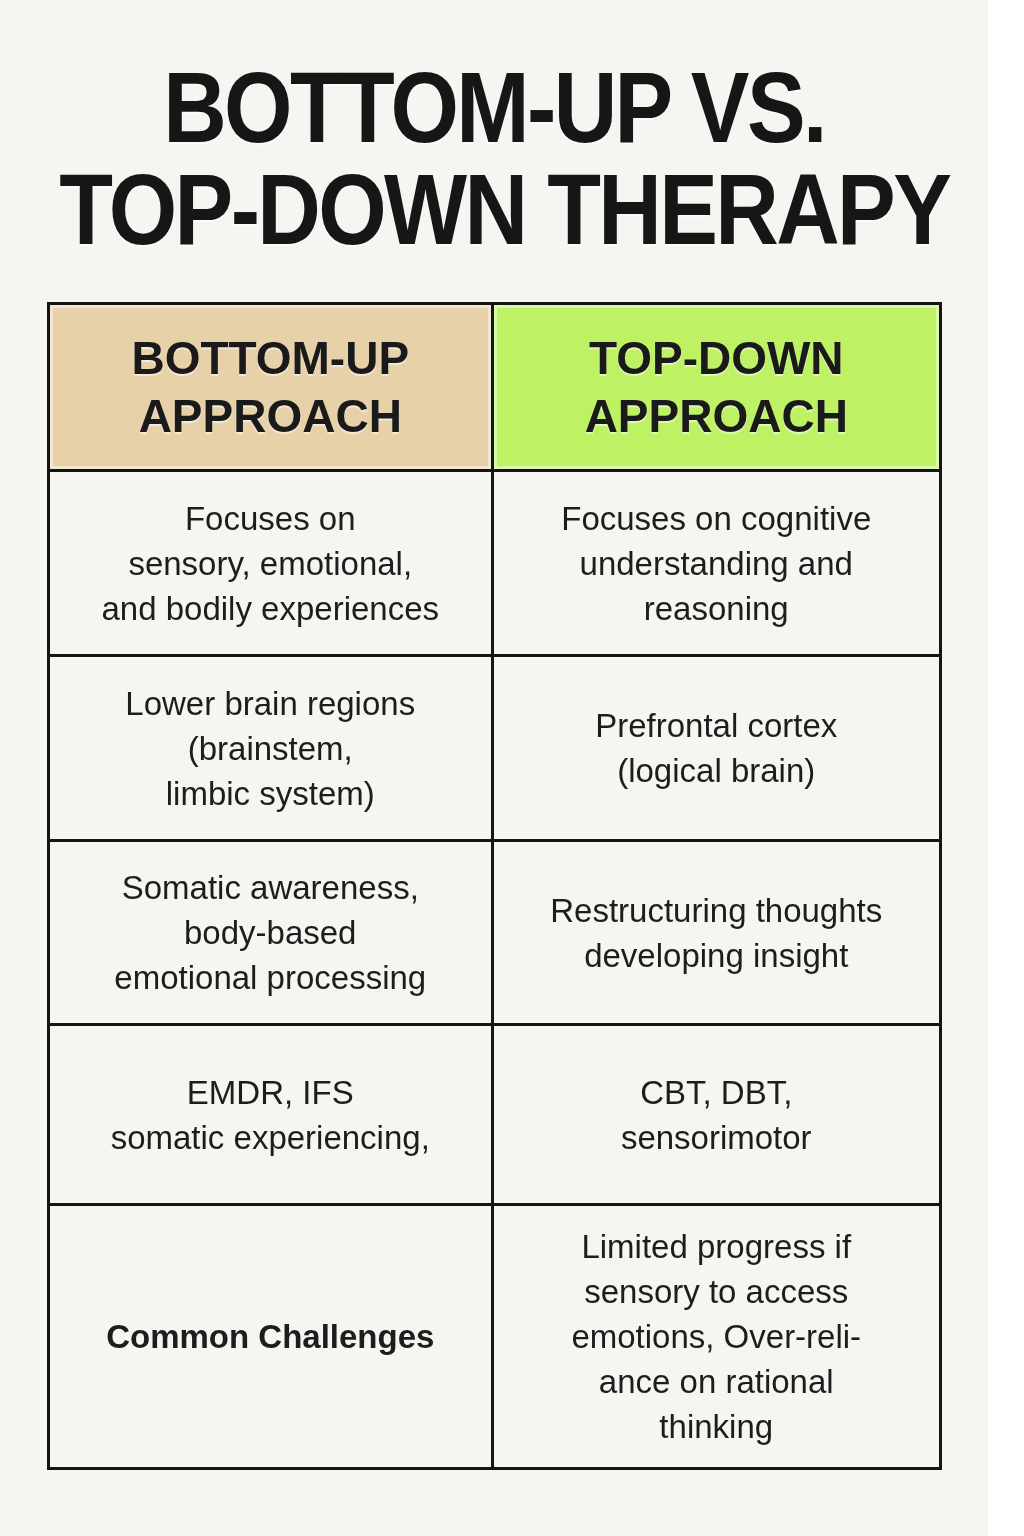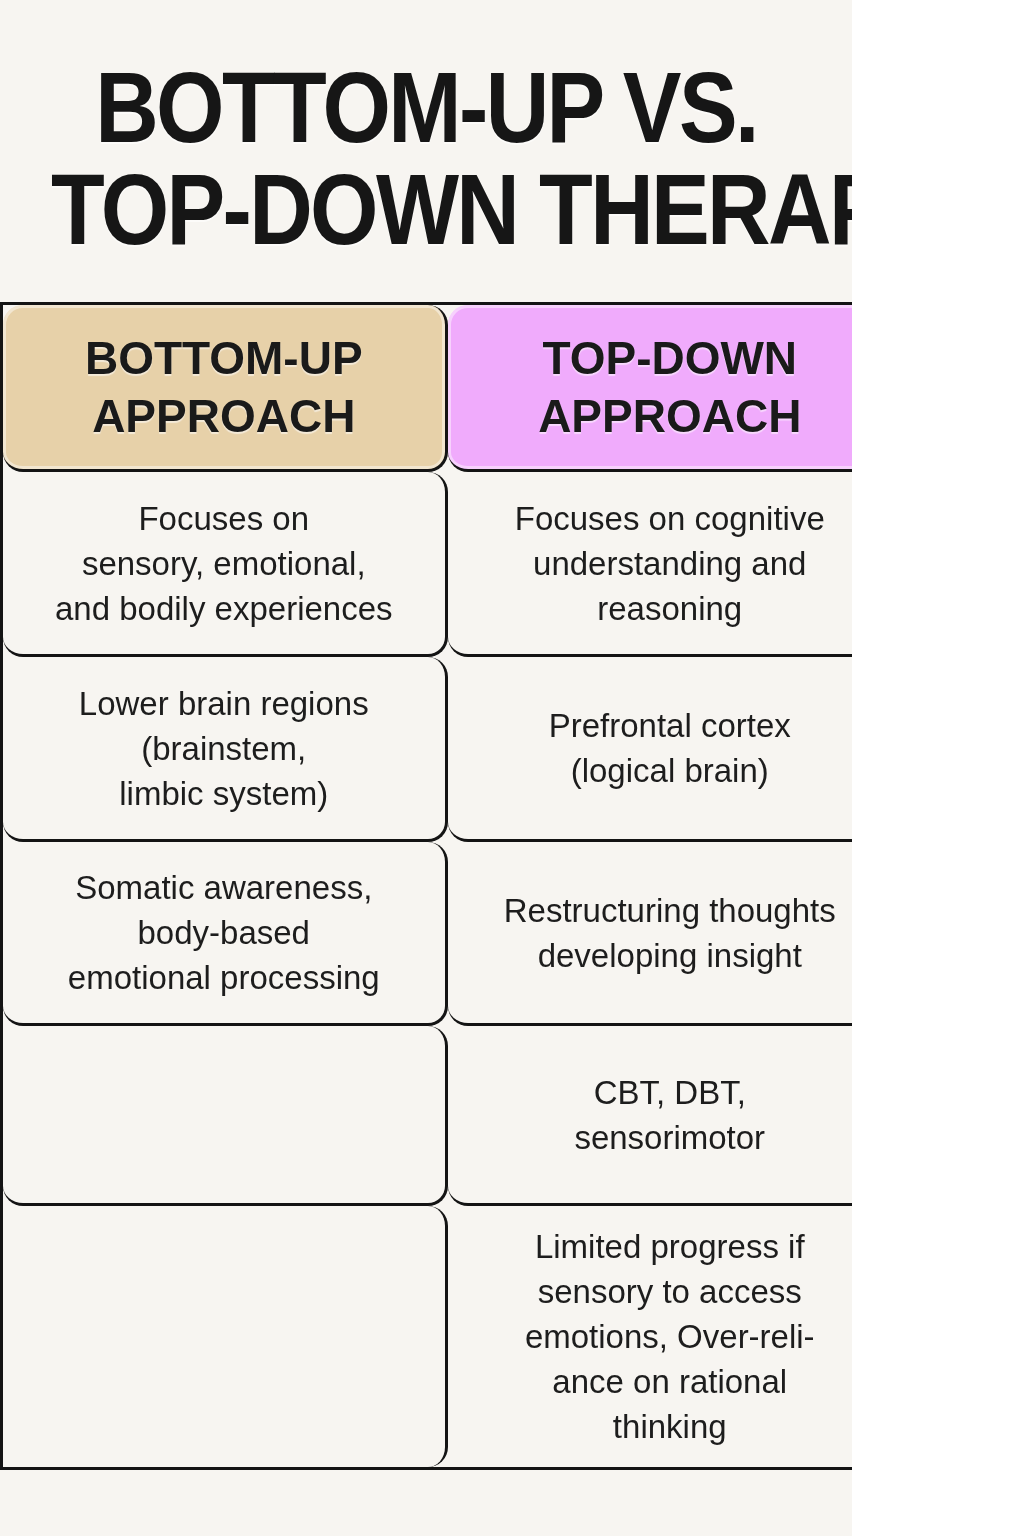--- a/index.html
+++ b/index.html
@@ -3,21 +3,21 @@
 <meta charset="utf-8">
 <style>
   * { margin: 0; padding: 0; box-sizing: border-box; }
 
   html, body {
     font-family: "Liberation Sans", sans-serif;
   }
 
   .page {
     position: relative;
-    width: 852px;
+    width: 988px;
     height: 1536px;
     background: #f7f5f1;
     overflow: hidden;
     color: #1d1d1d;
   }
 
   
   .title {
     padding-top: 56px;
     text-align: center;
@@ -48,36 +48,35 @@
   .cell {
     display: flex;
     flex-direction: column;
     align-items: center;
     justify-content: center;
     text-align: center;
     padding: 8px 10px;
     font-size: 33px;
     line-height: 45px;
     white-space: pre-line;
-    border-radius: 20px;
   }
   .row .cell:first-child { border-right: 3px solid #141414; }
   .row:not(:last-child) .cell { border-bottom: 3px solid #141414; }
 
   .cell.header {
     font-size: 46px;
     line-height: 58px;
     font-weight: bold;
     letter-spacing: 0px;
     color: #1a1a1a;
     text-shadow: 0 2px 1px rgba(255,255,255,0.55);
     box-shadow: inset 0 0 0 3px rgba(255,255,255,0.45);
   }
   .cell.header.bu { background: #e7d1a9; }
-  .cell.header.td { background: #f0abfc; }
+  .cell.header.td { background: #bef264; }
 
   .cell .small-line { font-size: 28px; line-height: 40px; white-space: pre-line; }
   .cell .bold-lead  { font-weight: bold; white-space: pre-line; }
 </style>
 </head>
 <body>
 
 <div class="page">
 
   <h1 class="title">
@@ -114,27 +113,30 @@
     <div class="row">
       <div class="cell">Somatic awareness,
 body-based
 emotional processing</div>
       <div class="cell">Restructuring thoughts
 developing insight</div>
     </div>
 
     <div class="row">
       <div class="cell">
+        <span>EMDR, IFS
+somatic experiencing,</span>
       </div>
       <div class="cell">CBT, DBT,
 sensorimotor</div>
     </div>
 
     <div class="row">
       <div class="cell">
+        <span class="bold-lead">Common Challenges</span>
       </div>
       <div class="cell">Limited progress if
 sensory to access
 emotions, Over-reli-
 ance on rational
 thinking</div>
     </div>
 
   </div>
 </div>

